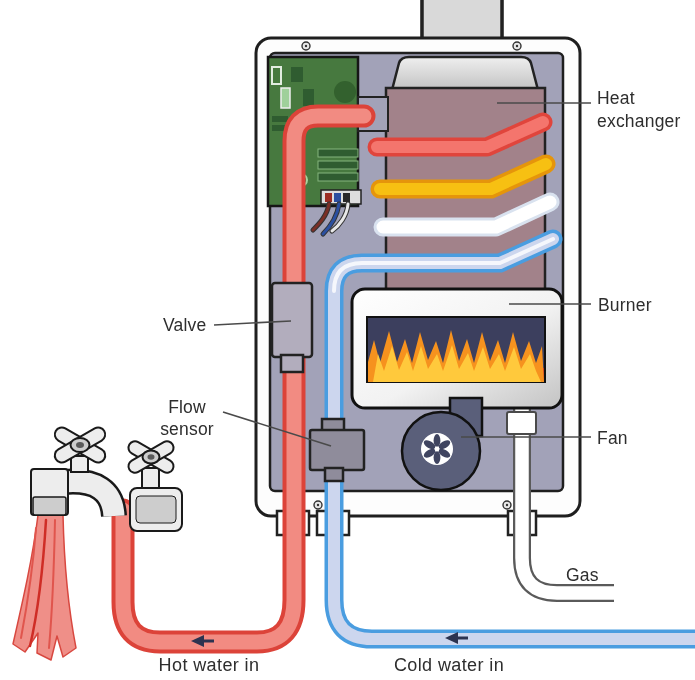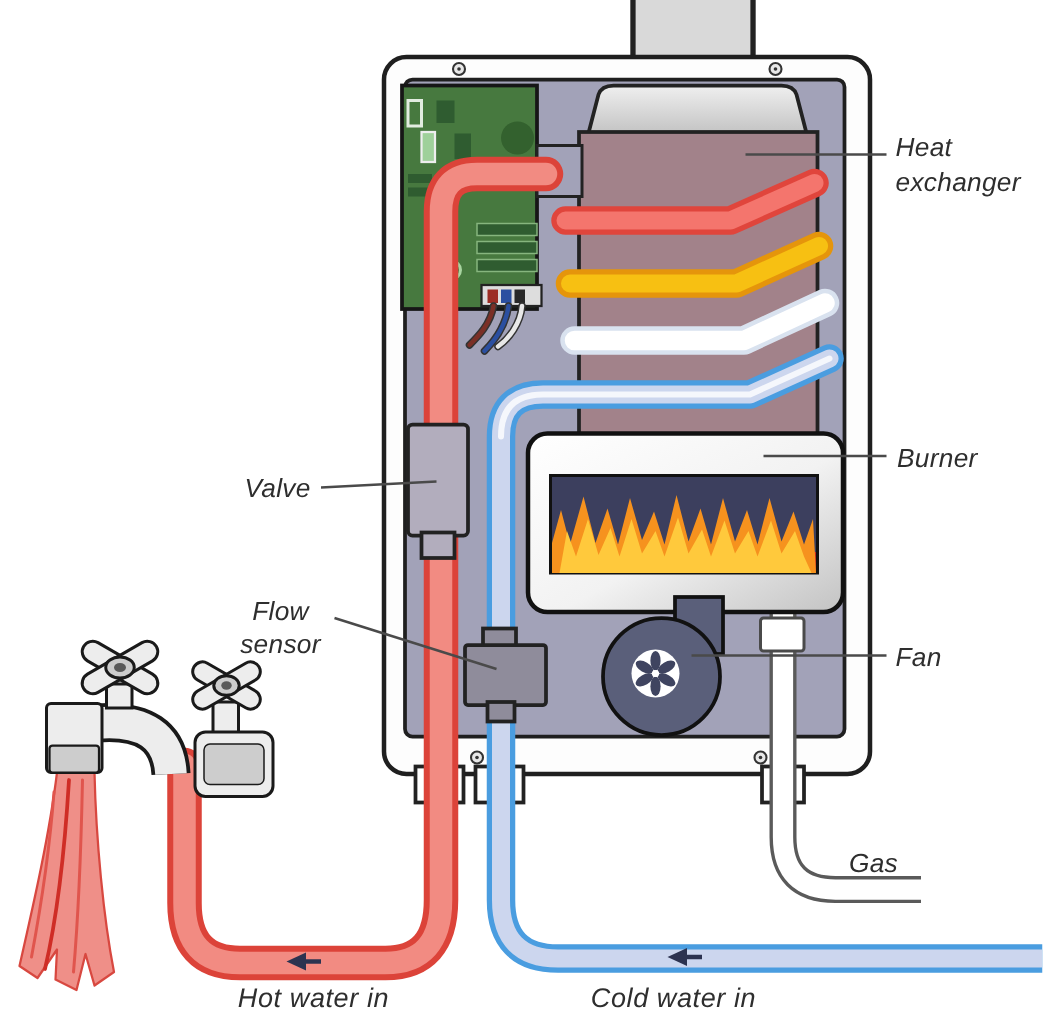--- a/index.html
+++ b/index.html
@@ -1,17 +1,17 @@
 <!DOCTYPE html>
 <html><head>
 <meta charset="utf-8">
 <style>
   html,body{margin:0;padding:0;background:#ffffff;}
   .stage{position:relative;width:695px;height:680px;background:#ffffff;overflow:hidden;
-         font-family:"Liberation Sans",sans-serif;font-style:italic;}
+         font-family:"Liberation Sans",sans-serif;}
   svg{display:block;}
   text{font-family:"Liberation Sans",sans-serif;fill:#2e2e2e;}
   .lbl{font-size:17.5px;letter-spacing:.2px;}
   .lbl-b{font-size:18px;letter-spacing:.4px;}
   .leader{stroke:#4a4a4a;stroke-width:1.6;fill:none;}
 </style>
 </head>
 <body>
 
 <div class="stage">

